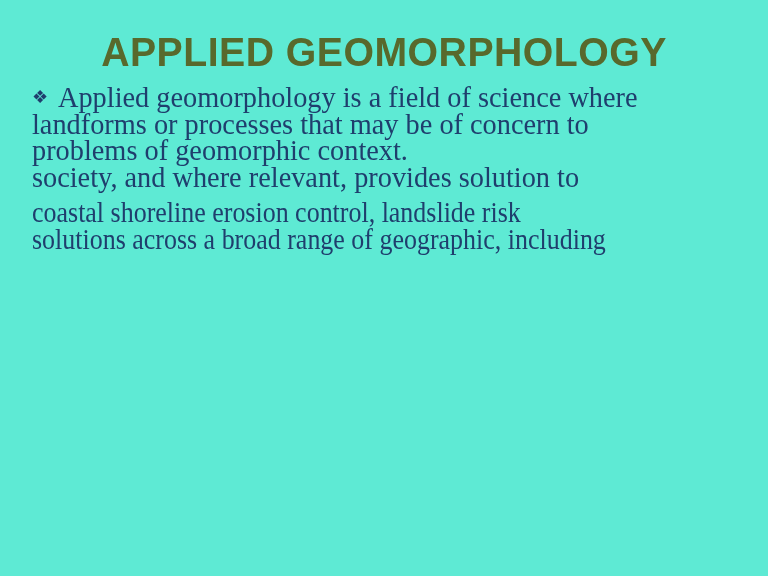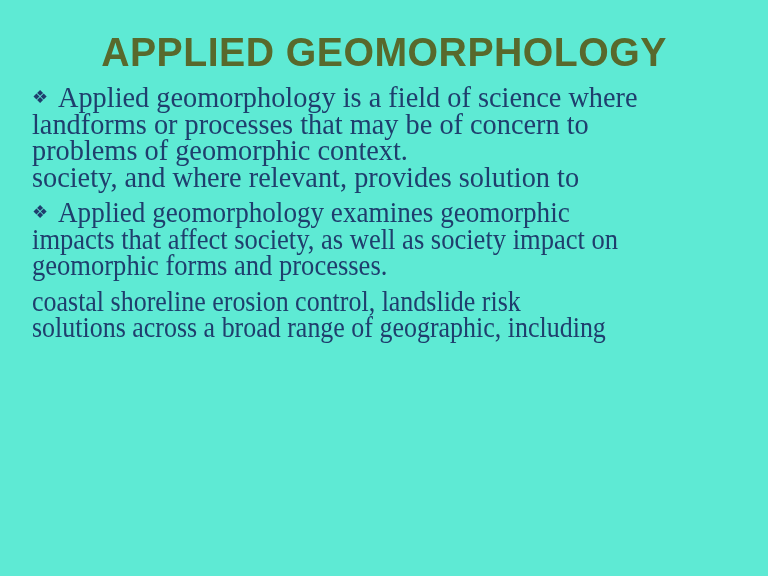--- a/index.html
+++ b/index.html
@@ -78,27 +78,20 @@
 
     <div class="bullet-item">
       <span class="line-first">
         <span class="bullet">❖</span><span class="narrow" style="transform: scaleX(0.96);">Applied geomorphology is a field of science where</span>
       </span>
       <span class="line"><span class="narrow" style="transform: scaleX(0.96);">landforms or processes that may be of concern to</span></span>
       <span class="line"><span class="narrow" style="transform: scaleX(0.96);">problems of geomorphic context.</span></span>
       <span class="line"><span class="narrow" style="transform: scaleX(0.96);">society, and where relevant, provides solution to</span></span>
     </div>
 
-    <div class="bullet-item">
-      <span class="line-first">
-        <span class="bullet">❖</span><span class="narrow" style="transform: scaleX(0.92);">Applied geomorphology examines geomorphic</span>
-      </span>
-      <span class="line"><span class="narrow" style="transform: scaleX(0.9);">impacts that affect society, as well as society impact on</span></span>
-      <span class="line"><span class="narrow" style="transform: scaleX(0.9);">geomorphic forms and processes.</span></span>
-    </div>
 
     <div class="bullet-item">
       <span class="line"><span class="narrow" style="transform: scaleX(0.88);">coastal shoreline erosion control, landslide risk</span></span>
       <span class="line"><span class="narrow" style="transform: scaleX(0.88);">solutions across a broad range of geographic, including</span></span>
     </div>
 
   </div>
 </div>
 
 </body></html>

